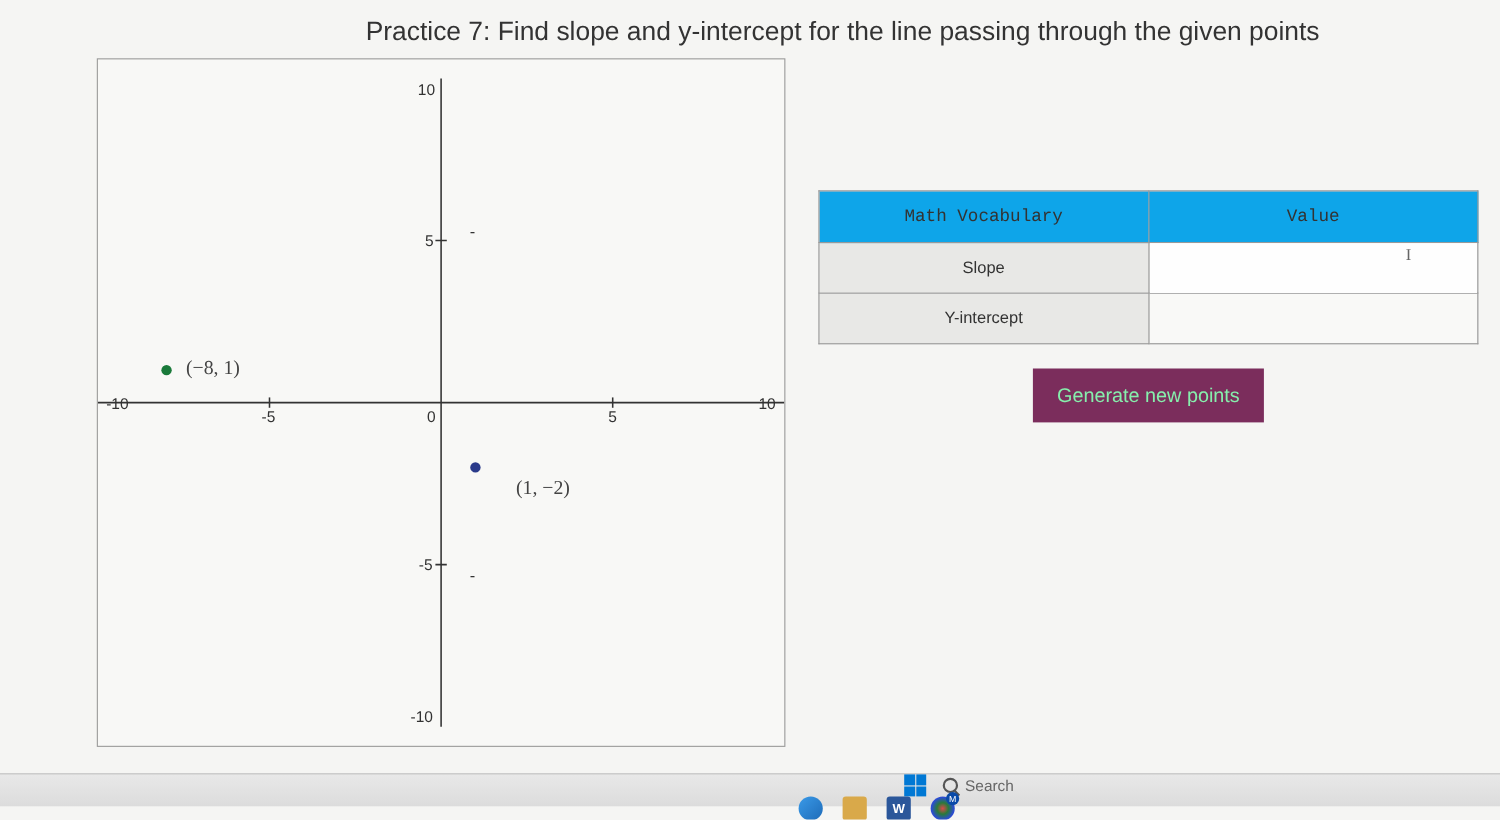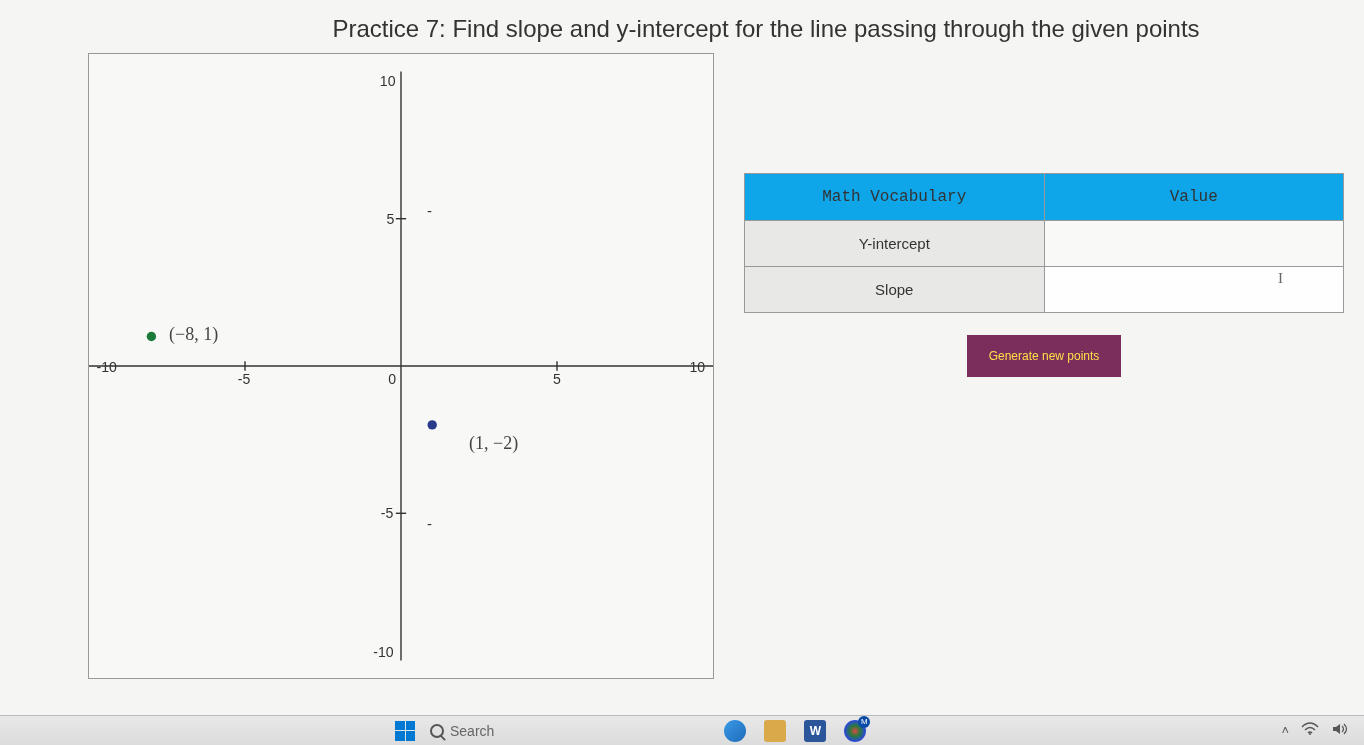--- a/index.html
+++ b/index.html
@@ -84,37 +84,38 @@
       top: 3px;
       font-family: serif;
       color: #666;
     }
     .button-row {
       text-align: center;
       margin-top: 22px;
     }
     .generate-btn {
       background: #7b2d5c;
-      color: #fde047;
+      color: #86efac;
       border: none;
       padding: 14px 22px;
-      font-size: 12px;
+      font-size: 18px;
       cursor: pointer;
     }
     .taskbar {
       position: absolute;
-      bottom: 0;
+      bottom: 12px;
       left: 0;
       right: 0;
       height: 30px;
       background: linear-gradient(#e8e8e8, #dcdcdc);
       border-top: 1px solid #bbb;
       display: flex;
       align-items: center;
       padding: 0 15px;
+      flex-direction: column;
     }
     .taskbar-left {
       display: flex;
       align-items: center;
       gap: 15px;
       margin-left: 380px;
     }
     .win-logo {
       width: 20px; height: 20px;
       display: grid;
@@ -215,29 +216,29 @@
     <div class="right-panel">
       <table class="vocab-table">
         <thead>
           <tr>
             <th>Math Vocabulary</th>
             <th>Value</th>
           </tr>
         </thead>
         <tbody>
           <tr>
-            <td>Y-intercept</td>
-            <td class="value-cell"></td>
-          </tr>
-          <tr>
             <td>Slope</td>
             <td class="value-cell active">
               <span></span>
               <span class="cursor-mark">I</span>
             </td>
+          </tr>
+          <tr>
+            <td>Y-intercept</td>
+            <td class="value-cell"></td>
           </tr>
         </tbody>
       </table>
 
       <div class="button-row">
         <button class="generate-btn">Generate new points</button>
       </div>
     </div>
   </div>
 </div>

